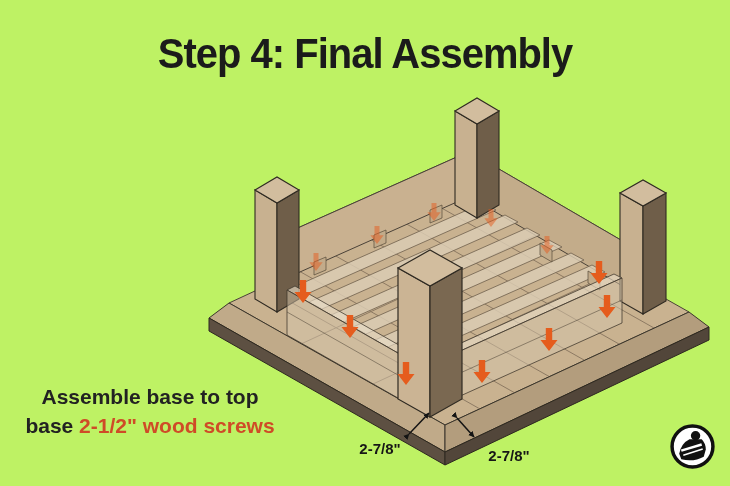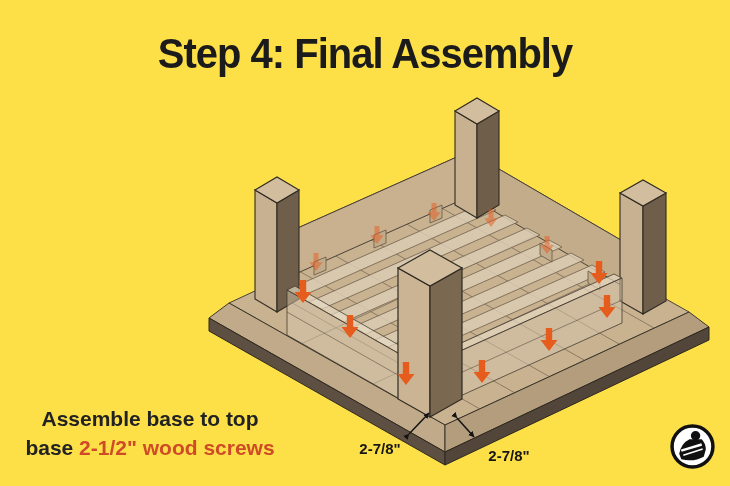--- a/index.html
+++ b/index.html
@@ -1,27 +1,27 @@
 <!DOCTYPE html>
 <html><head>
 <meta charset="utf-8">
 <style>
   html,body{margin:0;padding:0;}
   .stage{
-    position:relative;width:730px;height:486px;background:#fde047;overflow:hidden;
+    position:relative;width:730px;height:486px;background:#bef264;overflow:hidden;
     font-family:"Liberation Sans", sans-serif;
   }
   .title{
     position:absolute;left:0;right:0;top:30px;margin:0;
     text-align:center;font-size:42px;font-weight:700;color:#1b1b1b;
     letter-spacing:-1px;transform:scaleX(.95);
   }
   .illustration{position:absolute;left:0;top:0;}
   .caption{
-    position:absolute;left:22px;top:404px;width:256px;text-align:center;
+    position:absolute;left:22px;top:382px;width:256px;text-align:center;
     font-size:21px;font-weight:700;color:#222222;line-height:29px;
   }
   .caption .hl{color:#cf4b27;}
   .dim-label{
     position:absolute;width:84px;text-align:center;
     font-size:15px;font-weight:700;color:#161616;
   }
   .dim-left{left:338px;top:440px;}
   .dim-right{left:467px;top:447px;}
   .logo{position:absolute;left:669px;top:423px;width:47px;height:47px;}

